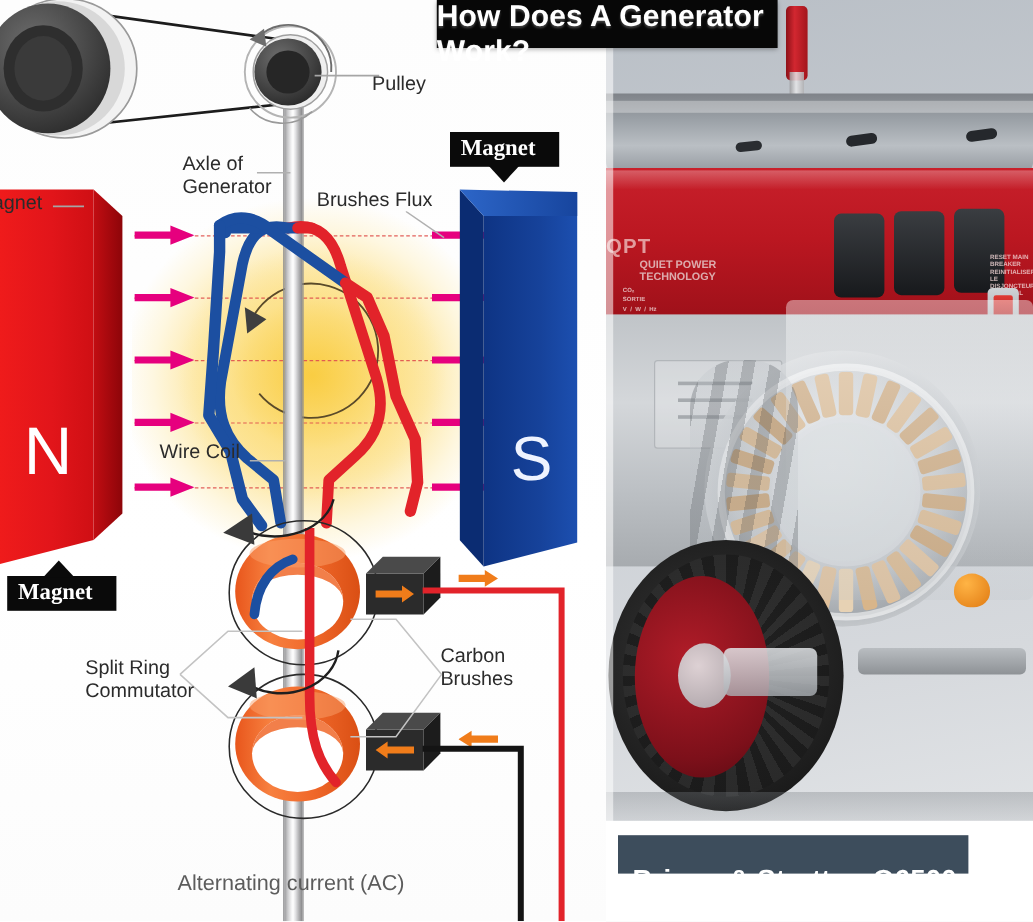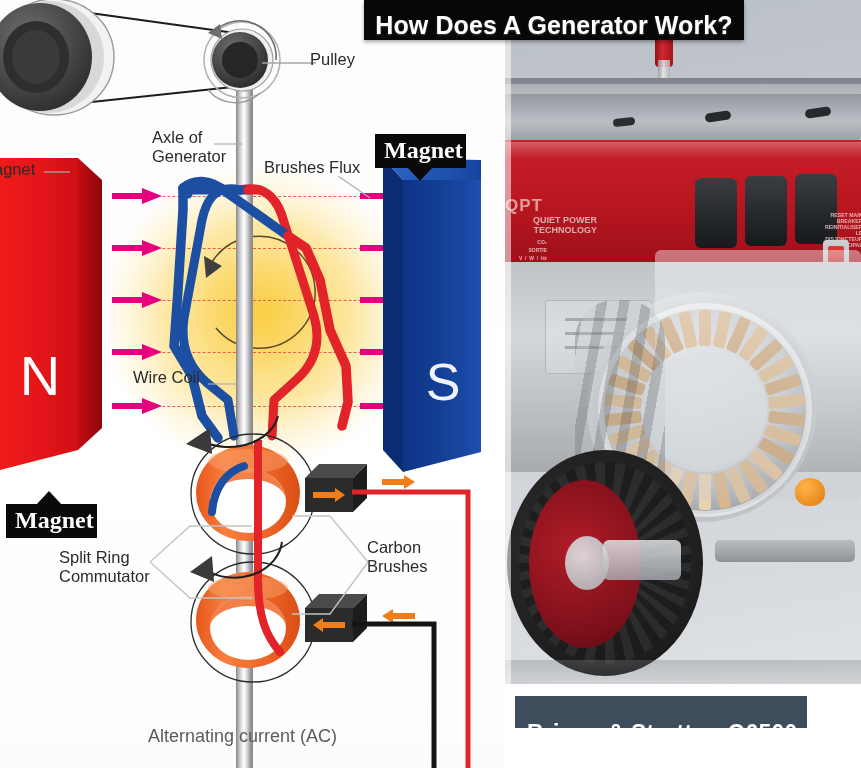--- a/index.html
+++ b/index.html
@@ -4,22 +4,22 @@
 <style>
   html,body{margin:0;padding:0;background:#fff;}
   body{width:861px;height:768px;overflow:hidden;font-family:"Liberation Sans",sans-serif;}
   #stage{position:relative;width:861px;height:768px;overflow:hidden;background:#ffffff;}
 
   
   #diagram{position:absolute;left:0;top:0;width:505px;height:768px;overflow:hidden;
            background:linear-gradient(180deg,#fdfdfd 0%,#ffffff 60%,#fcfcfc 100%);}
 
   
-  #title-bar{position:absolute;left:364px;top:0;width:380px;height:40px;
-             background:#070707;display:flex;align-items:flex-end;justify-content:center;z-index:40;
+  #title-bar{position:absolute;left:364px;top:0;width:284px;height:40px;
+             background:#070707;display:flex;align-items:flex-start;justify-content:center;z-index:40;
              box-shadow:0 2px 4px rgba(0,0,0,.35);}
   #title-bar .t{color:#fff;font-size:25px;font-weight:700;letter-spacing:.1px;
                 font-family:"Liberation Sans",sans-serif;text-shadow:0 1px 2px rgba(255,255,255,.25);}
 
   
   .glow{position:absolute;left:110px;top:166px;width:300px;height:300px;
         background:radial-gradient(ellipse 58% 55% at 50% 50%, #fbd55f 0%, #fcdd7d 32%, #fdeaae 56%, #fef7e0 76%, rgba(255,255,255,0) 92%);
         z-index:2;}
   .glow2{position:absolute;left:125px;top:185px;width:270px;height:255px;
         background:radial-gradient(ellipse 52% 52% at 50% 50%, rgba(249,203,60,.82) 0%, rgba(252,226,140,.5) 48%, rgba(255,255,255,0) 80%);
@@ -41,38 +41,38 @@
   #shaft{position:absolute;left:236px;top:40px;width:15px;height:728px;z-index:14;
          background:linear-gradient(90deg,#9a9a9c 0%,#c9c9cb 18%,#f2f2f3 38%,#ffffff 48%,#e2e2e4 62%,#aeaeb0 82%,#858587 100%);
          border-left:1px solid #8d8d8f;border-right:1px solid #8d8d8f;}
 
   
   .lab{position:absolute;color:#2b2b2b;font-size:16.5px;line-height:19px;z-index:30;
        font-family:"Liberation Sans",sans-serif;}
   .leader{position:absolute;z-index:28;}
 
   
-  .callout{position:absolute;background:#0a0a0a;color:#fff;font-size:24px;font-weight:700;
-           padding:3px 3px 4px 9px;z-index:33;font-family:"Liberation Sans",sans-serif;
-           font-family:"Liberation Serif",serif;margin-top:24px;}
+  .callout{position:absolute;background:#0a0a0a;color:#fff;font-size:19px;font-weight:700;
+           padding:3px 20px 4px 9px;z-index:33;font-family:"Liberation Sans",sans-serif;
+           font-family:"Liberation Serif",serif;}
   .callout .tri{position:absolute;width:0;height:0;}
 
   
   .ring{position:absolute;z-index:20;}
 
   
   .brush{position:absolute;z-index:22;}
 
   
   .wire{position:absolute;z-index:24;}
 
   
   #photo{position:absolute;left:505px;top:0;width:356px;height:768px;overflow:hidden;
          background:linear-gradient(170deg,#b9bfc6 0%,#c3c8ce 22%,#cdd1d6 48%,#d6d9dd 72%,#e7e9eb 100%);}
-  #photo-inner{position:absolute;inset:0;text-align:right;}
+  #photo-inner{position:absolute;inset:0;}
 
   .ph{position:absolute;}
 
   #badge-brand{position:absolute;left:10px;top:696px;width:280px;height:32px;background:#3d4d5c;
                display:flex;align-items:center;padding-left:12px;z-index:60;}
   #badge-brand .t{color:#fff;font-size:23px;font-weight:700;font-family:"Liberation Sans",sans-serif;
                   letter-spacing:.2px;margin-top:42px;}
   #badge-sub{position:absolute;left:22px;top:734px;z-index:60;color:#111;font-size:22px;font-weight:700;
              font-family:"Liberation Sans",sans-serif;}
 
@@ -199,21 +199,21 @@
       <ellipse cx="248" cy="66" rx="18" ry="18" fill="#262626"></ellipse>
 
       <path d="M284 66 A36 36 0 0 0 222 38" stroke="#6d6d6d" stroke-width="1.6" fill="none"></path>
       <polygon points="228,30 216,39 230,45" fill="#6d6d6d"></polygon>
       <path d="M216 96 A36 36 0 0 0 268 99" stroke="#9a9a9a" stroke-width="1.4" fill="none"></path>
     </svg>
 
     <svg class="leader" style="left:262px;top:58px;" width="56" height="10" viewBox="0 0 56 10">
         <line x1="0" y1="5" x2="54" y2="5" stroke="#a5a5a5" stroke-width="1.3"></line>
       </svg>
-    <div class="lab" style="left:310px;top:50px;">Pulley</div>
+    <div class="lab" style="left:310px;top:61px;">Pulley</div>
 
     <div class="lab" style="left:152px;top:128px;text-align:left;">
       <span>Axle of</span><br>
       <span>Generator</span>
     </div>
     <svg class="leader" style="left:214px;top:140px;" width="30" height="8" viewBox="0 0 30 8">
         <line x1="0" y1="4" x2="28" y2="4" stroke="#b0b0b0" stroke-width="1.2"></line>
       </svg>
 
     <div class="lab" style="left:264px;top:158px;">Brushes Flux</div>
@@ -322,21 +322,21 @@
       </svg>
 
     <svg class="wire" style="left:352px;top:486px;" width="130" height="282" viewBox="0 0 130 282">
       <path d="M0 6 L116 6 L116 282" stroke="#e2232a" stroke-width="5" fill="none"></path>
     </svg>
 
     <svg class="wire" style="left:352px;top:618px;" width="100" height="150" viewBox="0 0 100 150">
       <path d="M0 6 L82 6 L82 150" stroke="#141414" stroke-width="5" fill="none"></path>
     </svg>
 
-    <div class="lab" style="left:59px;top:548px;">
+    <div class="lab" style="left:71px;top:548px;">
       <span>Split Ring</span><br>
       <span>Commutator</span>
     </div>
     <svg class="leader" style="left:148px;top:520px;z-index:26;" width="110" height="80" viewBox="0 0 110 80">
       <path d="M2 42 L42 6 L104 6 M2 42 L42 78 L104 78" stroke="#c3c3c3" stroke-width="1.3" fill="none"></path>
     </svg>
 
     <div class="lab" style="left:367px;top:538px;">
       <span>Carbon</span><br>
       <span>Brushes</span>

